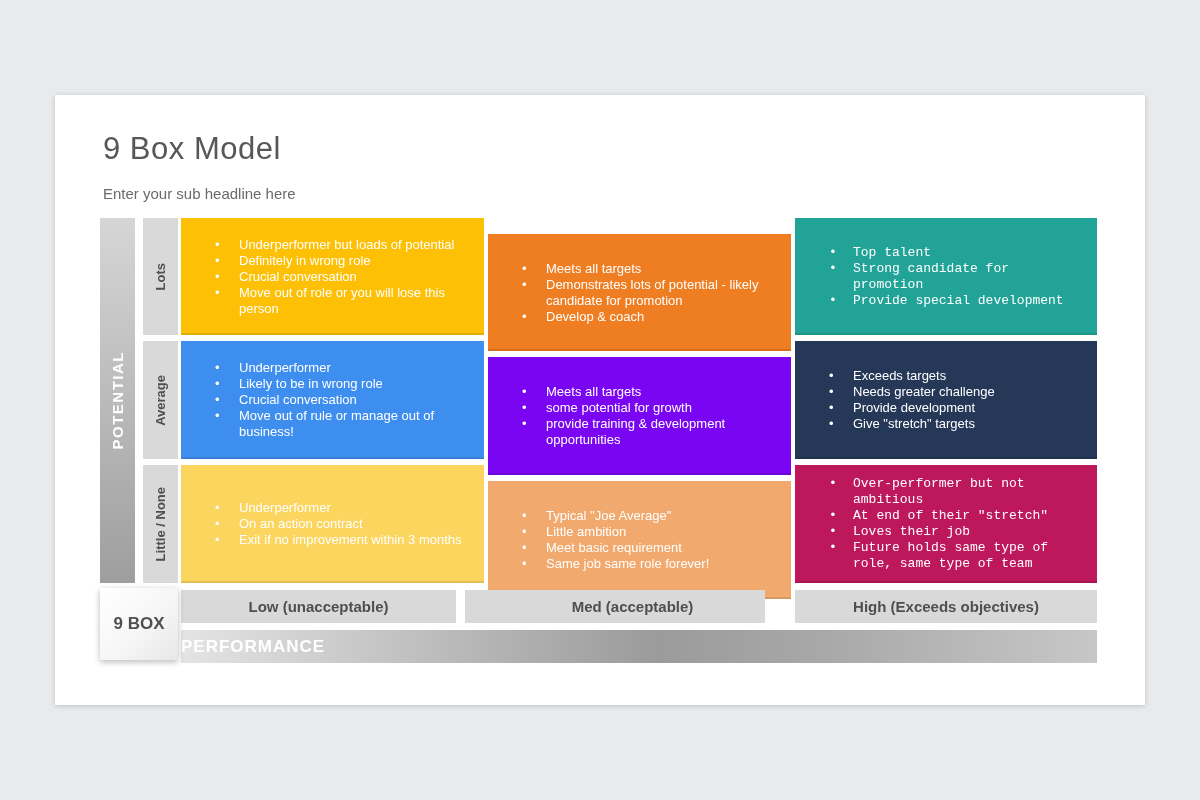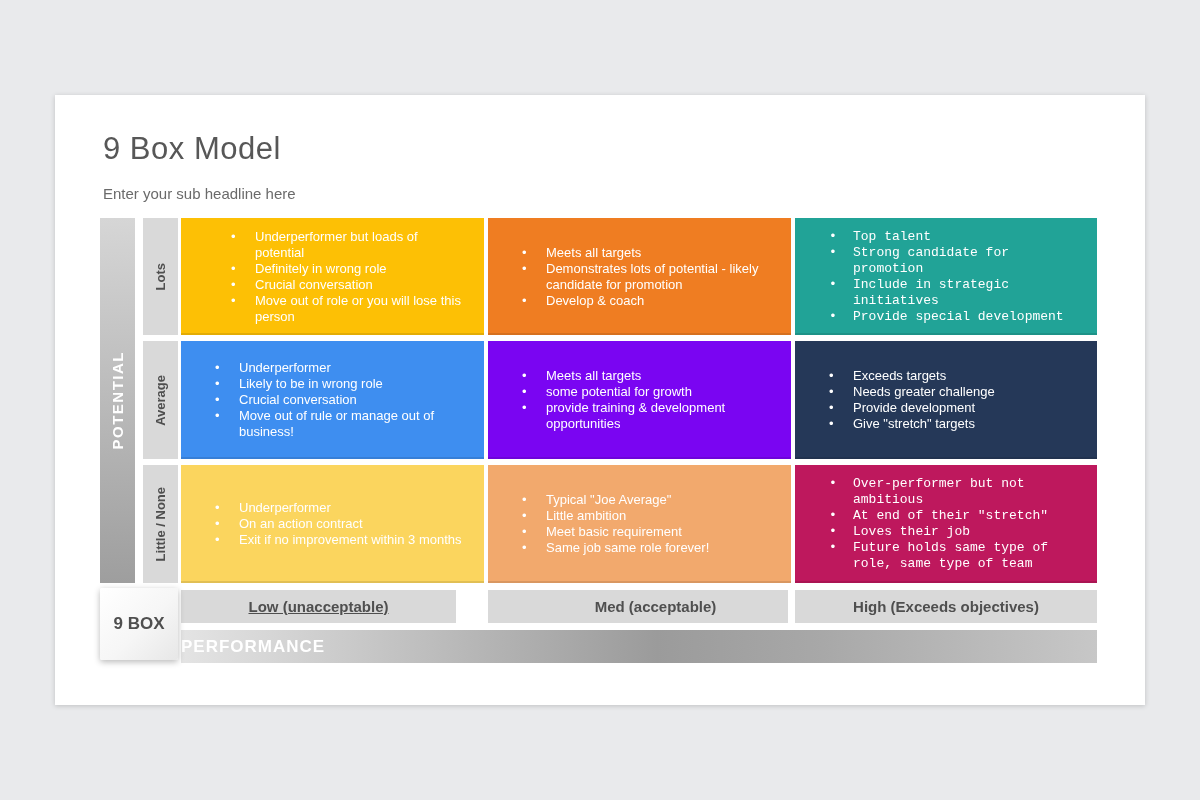--- a/index.html
+++ b/index.html
@@ -68,21 +68,21 @@
   .row-label.r2 { top: 370px; height: 118px; }
 
   .cell {
     position: absolute;
     display: flex;
     flex-direction: column;
     justify-content: center;
     box-shadow: inset 0 -2px 0 rgba(0,0,0,0.10);
   }
   .cell.c0 { left: 126px; width: 303px; }
-  .cell.c1 { left: 433px; width: 303px; }
+  .cell.c1 { left: 433px; width: 303px; margin-top: 16px; }
   .cell.c2 { left: 740px; width: 302px; }
   .cell.r0 { top: 123px; height: 117px; }
   .cell.r1 { top: 246px; height: 118px; }
   .cell.r2 { top: 370px; height: 118px; }
   .cell ul {
     list-style: none;
     padding-left: 32px;
     padding-right: 14px;
   }
   .cell li {
@@ -99,22 +99,22 @@
   }
   .col-header {
     position: absolute;
     top: 495px; height: 33px;
     background: #d9d9d9;
     display: flex; align-items: center; justify-content: center;
     color: #4f4f4f;
     font-weight: bold;
     font-size: 15px;
   }
-  .col-header.c0 { left: 126px; width: 275px; text-decoration: underline; }
-  .col-header.c1 { left: 433px; width: 300px; padding-left: 35px; }
+  .col-header.c0 { left: 126px; width: 275px; }
+  .col-header.c1 { left: 410px; width: 300px; padding-left: 35px; }
   .col-header.c2 { left: 740px; width: 302px; }
 
   .performance-bar {
     position: absolute;
     left: 126px; top: 535px;
     width: 916px; height: 33px;
     background: linear-gradient(to right, #e4e4e4 0%, #b2b2b2 35%, #9b9b9b 52%, #a8a8a8 70%, #c7c7c7 100%);
     display: flex; align-items: center; justify-content: flex-start;
     color: #ffffff;
     font-weight: bold;
@@ -148,40 +148,39 @@
   <div class="row-label r0">
     <span class="vtext">Lots</span>
   </div>
   <div class="row-label r1">
     <span class="vtext">Average</span>
   </div>
   <div class="row-label r2">
     <span class="vtext">Little / None</span>
   </div>
 
-  <div class="cell r0 c0" style="background-color: rgb(253, 192, 5); padding-left: 16px;">
+  <div class="cell r0 c0" style="background-color: rgb(253, 192, 5);">
     <ul>
       <li>Underperformer but loads of potential</li>
       <li>Definitely in wrong role</li>
       <li>Crucial conversation</li>
       <li>Move out of role or you will lose this person</li>
     </ul>
   </div>
   <div class="cell r0 c1" style="background-color: rgb(239, 125, 34);">
     <ul>
       <li>Meets all targets</li>
       <li>Demonstrates lots of potential - likely candidate for promotion</li>
       <li>Develop &amp; coach</li>
     </ul>
   </div>
   <div class="cell r0 c2" style="background-color: rgb(33, 163, 151); font-family: Liberation Mono, monospace;">
     <ul>
       <li>Top talent</li>
       <li>Strong candidate for promotion</li>
-      <li>Include in strategic initiatives</li>
       <li>Provide special development</li>
     </ul>
   </div>
 
   <div class="cell r1 c0" style="background-color: rgb(62, 142, 240);">
     <ul>
       <li>Underperformer</li>
       <li>Likely to be in wrong role</li>
       <li>Crucial conversation</li>
       <li>Move out of rule or manage out of business!</li>

